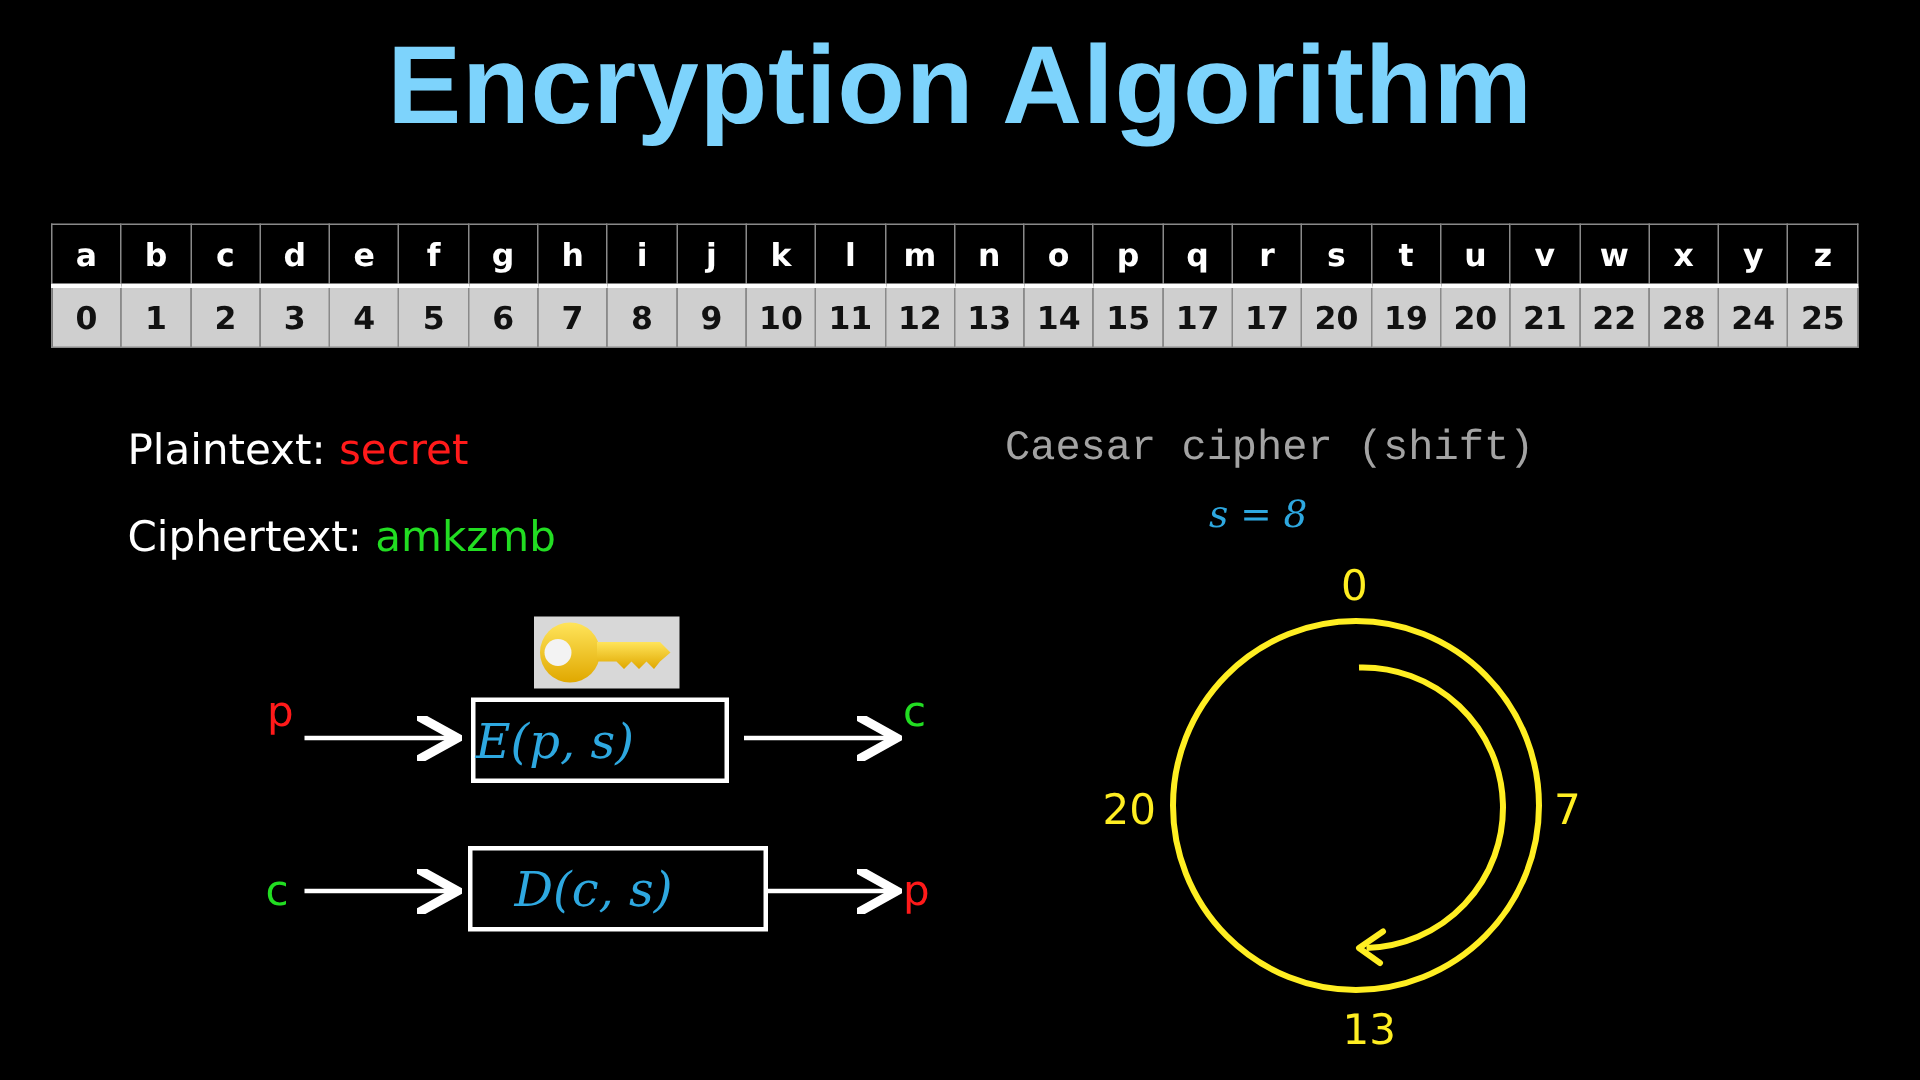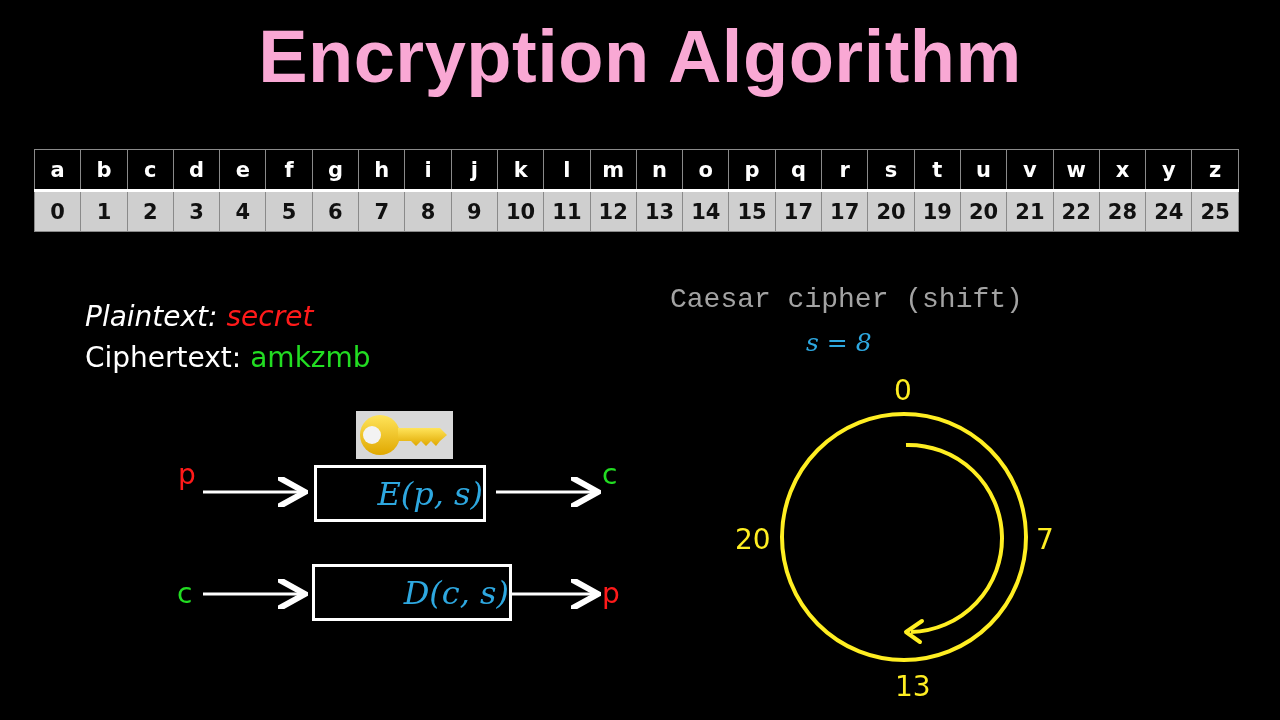--- a/index.html
+++ b/index.html
@@ -1,27 +1,27 @@
 <!DOCTYPE html>
 <html><head>
 <meta charset="utf-8">
 <style>
   html, body { margin:0; padding:0; background:#000; }
   body { width:1280px; height:720px; position:relative; overflow:hidden; font-family:"DejaVu Sans", sans-serif; color:#fff; }
-  .title { position:absolute; top:14px; left:0; width:1280px; text-align:center; font-family:"Liberation Sans", sans-serif; font-weight:bold; font-size:74px; color:#f9a8d4; letter-spacing:0.5px; }
+  .title { position:absolute; top:14px; left:0; width:1280px; text-align:center; font-family:"Liberation Sans", sans-serif; font-weight:bold; font-size:74px; color:#7dd3fc; letter-spacing:0.5px; }
   .alpha-table { position:absolute; left:34px; top:149px; border-collapse:collapse; width:1205px; table-layout:fixed; }
   .alpha-table td { border:1.5px solid #8a8a8a; text-align:center; font-family:"DejaVu Sans", sans-serif; font-weight:bold; font-size:21px; padding:0; }
   .alpha-table tr.letters td { background:#000; color:#fff; height:39px; }
   .alpha-table tr.numbers td { background:#cfcfcf; color:#111; height:39px; border-top:3px solid #fff; }
   .label-line { position:absolute; left:85px; font-family:"DejaVu Sans", sans-serif; font-size:28px; color:#fff; }
   .red { color:#ff1a1a; }
   .green { color:#22dd22; }
   .blue { color:#2ea8e0; }
   .math { font-family:"DejaVu Serif", serif; font-style:italic; }
-  .box { position:absolute; border:3px solid #fff; background:#000; display:flex; align-items:center; justify-content:flex-end; font-size:32px; }
+  .box { position:absolute; border:3px solid #fff; background:#000; display:flex; align-items:center; justify-content:flex-start; font-size:32px; }
   .letter { position:absolute; font-size:28px; font-family:"DejaVu Sans", sans-serif; }
   .caesar { position:absolute; left:670px; top:284px; font-size:28px; color:#a3a3a3; font-family:Liberation Mono, monospace; }
   .shift { position:absolute; left:806px; top:328px; font-size:25px; color:#2ea8e0; }
   .dial-label { position:absolute; font-size:28px; color:#ffee22; font-family:"DejaVu Sans", sans-serif; }
   svg { position:absolute; left:0; top:0; }
 </style>
 </head>
 <body>
 
 <div class="title">Encryption Algorithm</div>
@@ -80,21 +80,21 @@
         <td>20</td>
         <td>21</td>
         <td>22</td>
         <td>28</td>
         <td>24</td>
         <td>25</td>
       </tr>
 </tbody>
   </table>
 
-<div class="label-line" style="top:300px;font-style:italic;">
+<div class="label-line" style="top:283px;">
   <span>Plaintext:</span>
   <span class="red">secret</span>
 </div>
 <div class="label-line" style="top:341px;">
   <span>Ciphertext:</span>
   <span class="green">amkzmb</span>
 </div>
 
 <svg width="1280" height="720">
   <defs>

